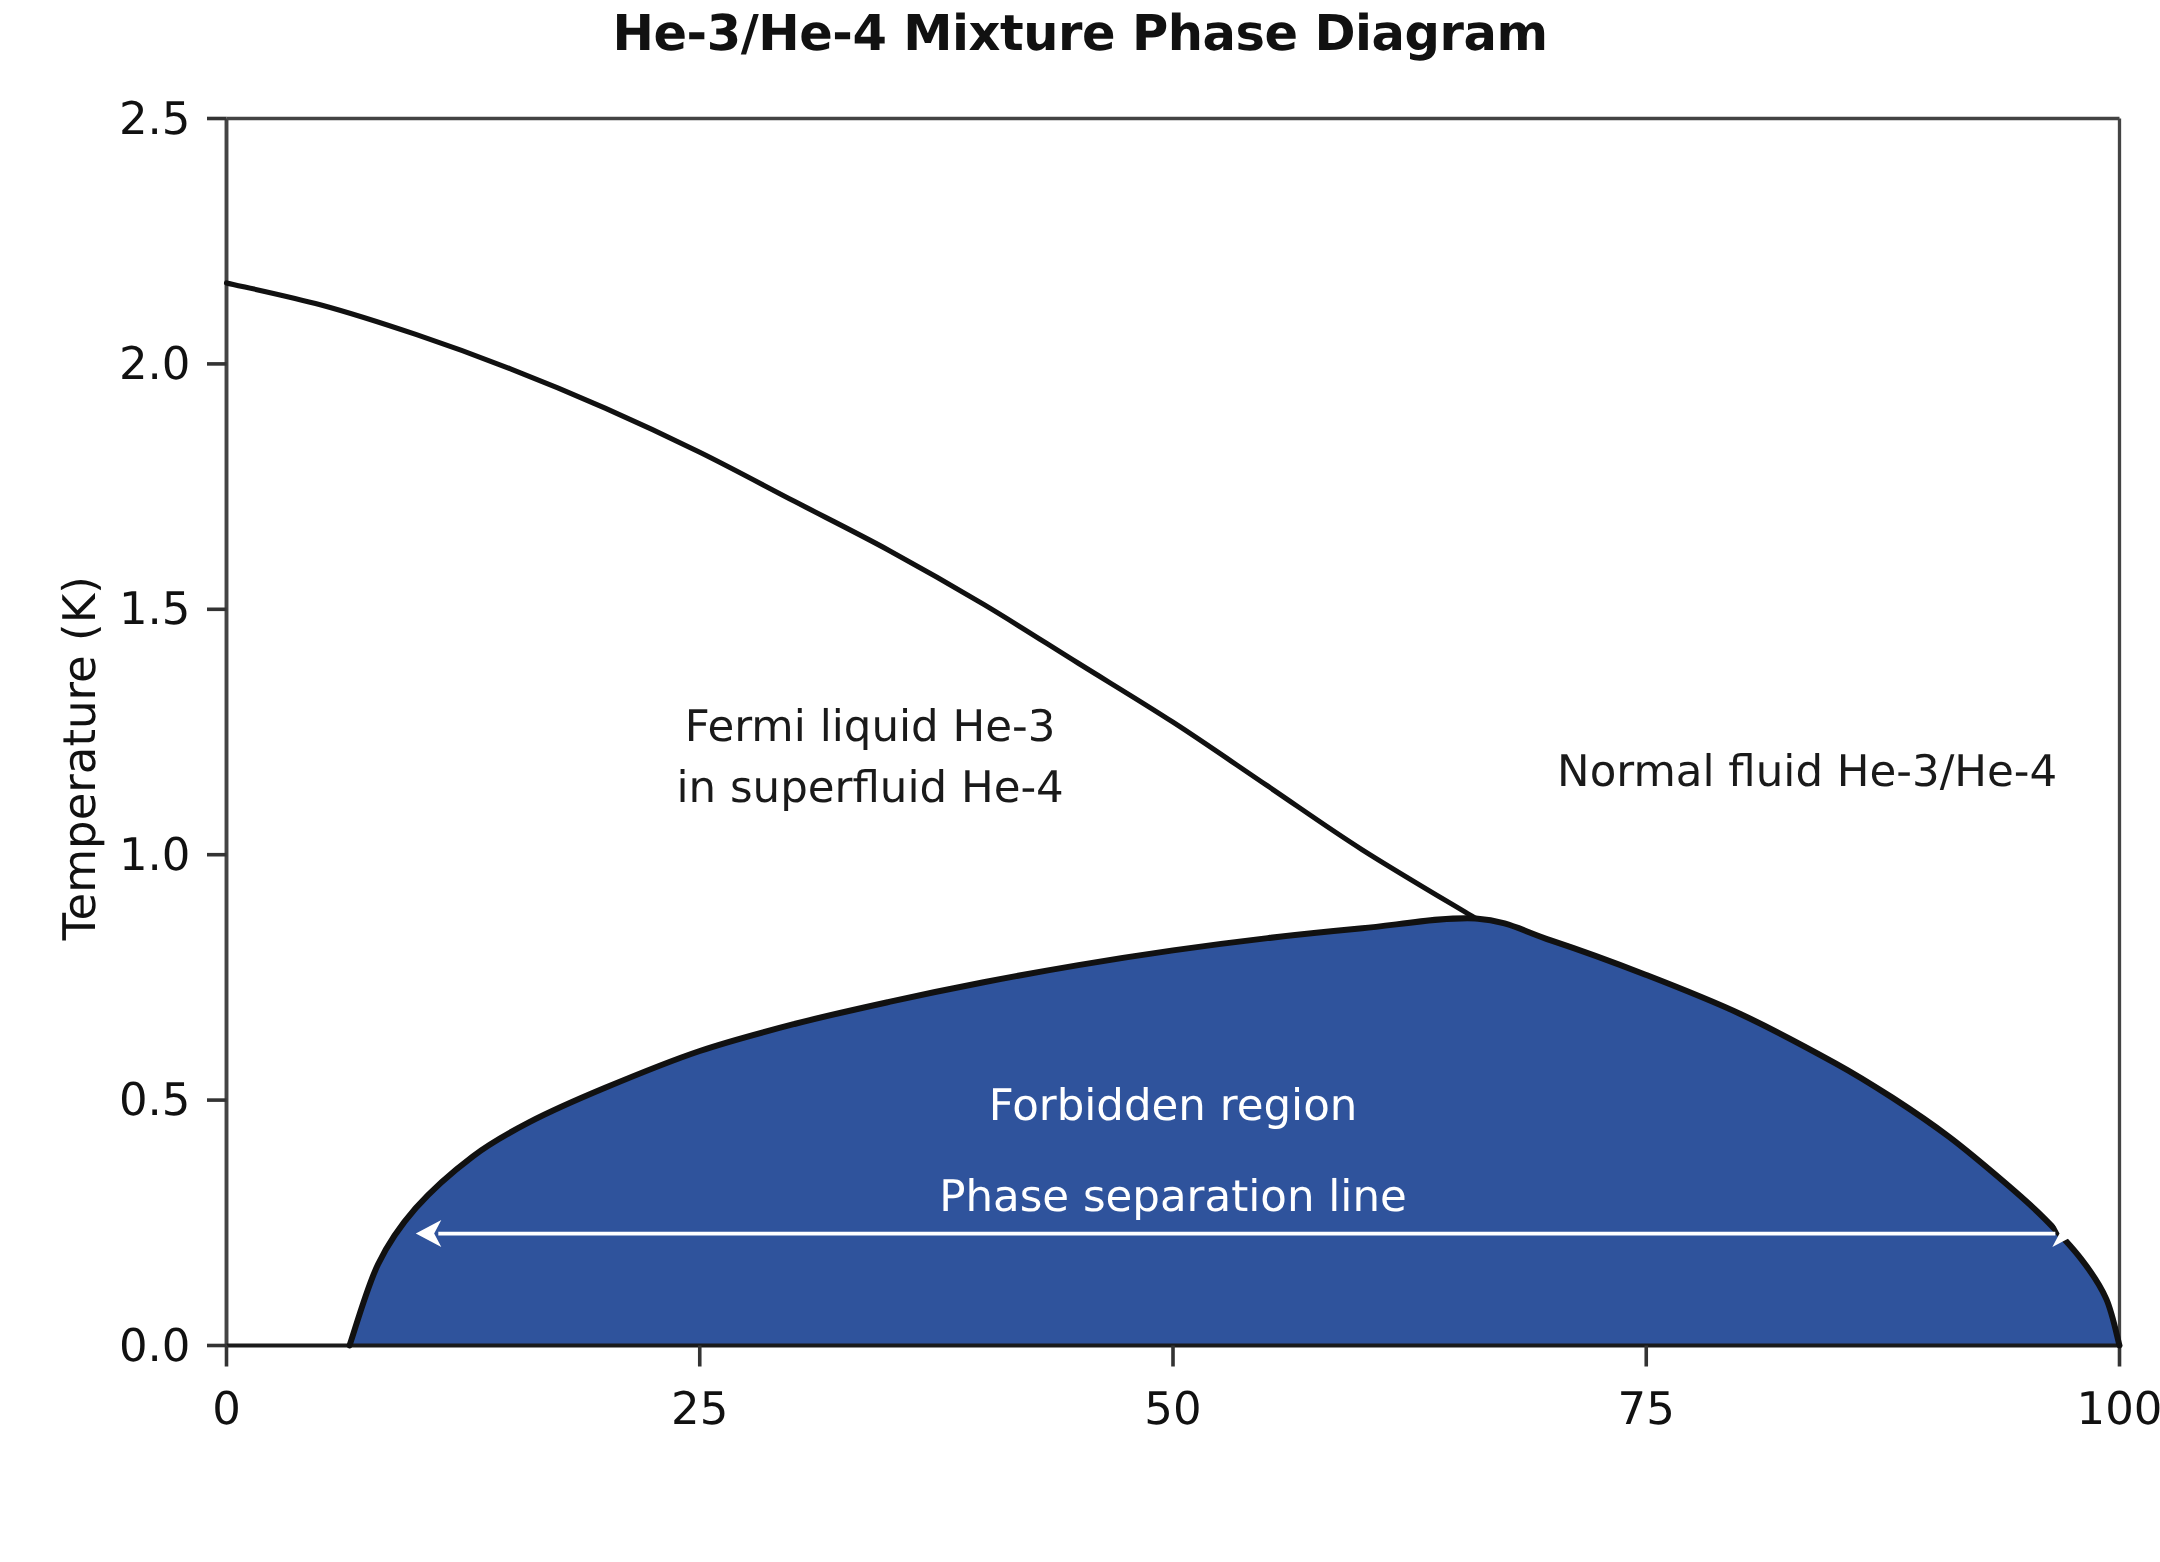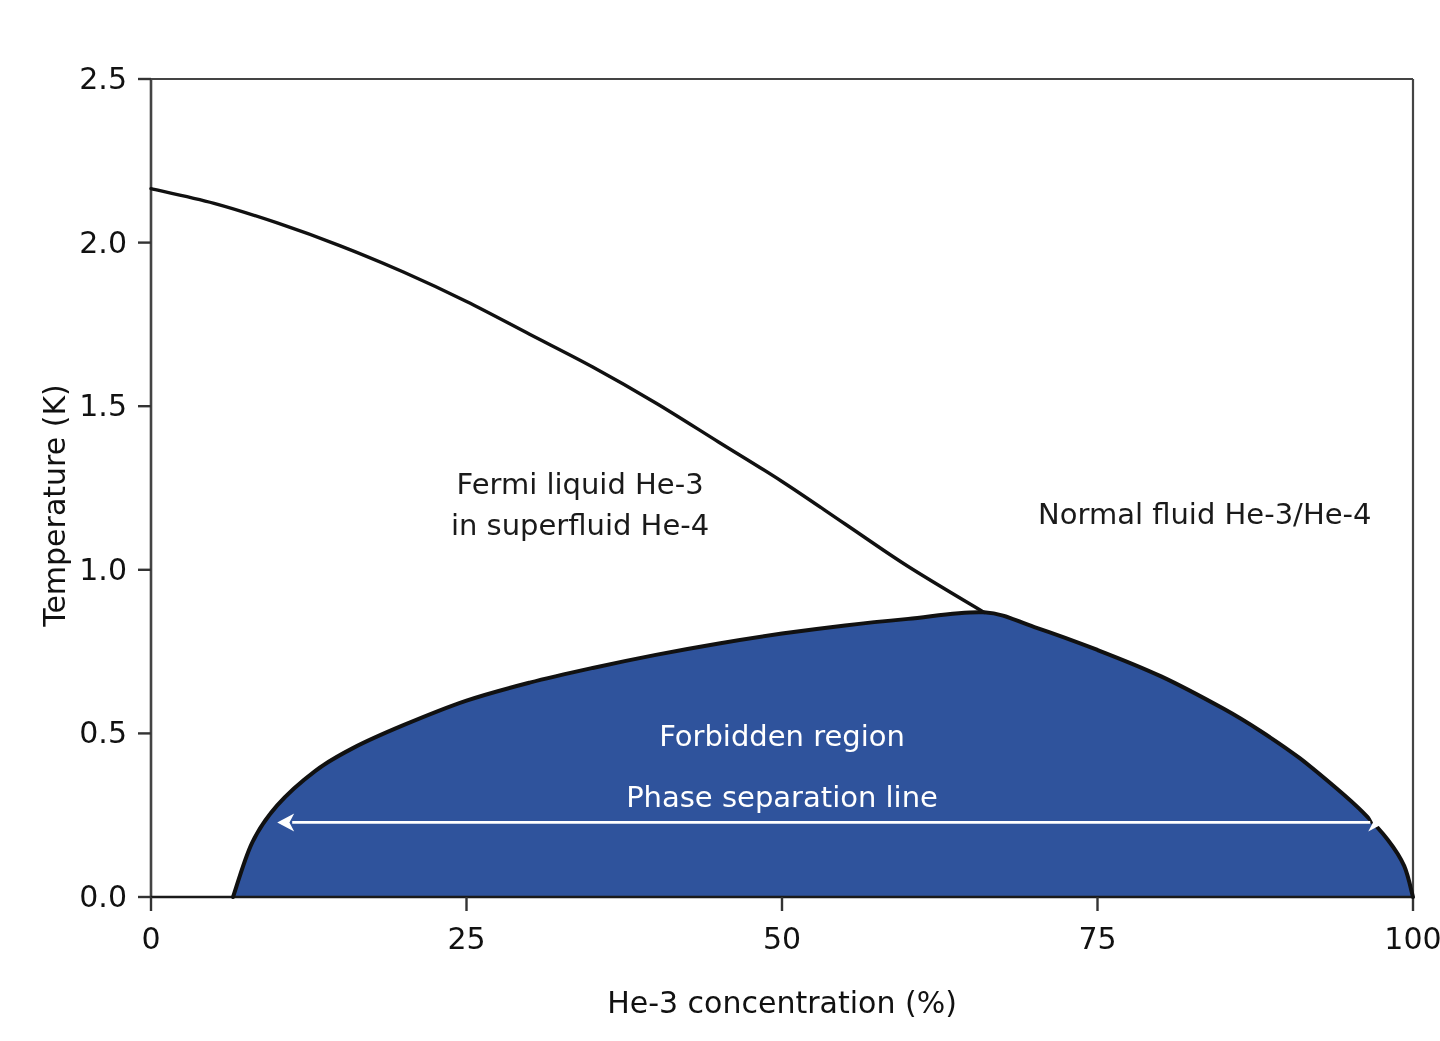--- a/index.html
+++ b/index.html
@@ -70,24 +70,24 @@
     font-family: "DejaVu Sans", "Liberation Sans", sans-serif;
     font-size: 29px;
     fill: #ffffff;
   }
 </style>
 </head>
 <body>
 
 <div id="figure">
 
+  <div id="chart-title">He-3/He-4 Mixture Phase Diagram</div>
 
   <div id="ylabel">Temperature (K)</div>
 
-  <div id="xlabel">He-3 concentration (%)</div>
 
   <svg id="plot" width="1440" height="1041">
     <g id="fill-layer">
         <path d="M 233.03 897.00 C 236.19 888.00, 244.60 858.28, 251.96 843.01 C 259.32 827.74, 266.68 817.38, 277.20 805.38 C 287.72 793.39, 302.44 780.57, 315.06 771.03 C 327.68 761.48, 338.20 755.76, 352.92 748.12 C 367.64 740.49, 384.47 733.13, 403.40 725.22 C 422.33 717.31, 445.47 707.77, 466.50 700.68 C 487.53 693.59, 508.57 688.14, 529.60 682.68 C 550.63 677.23, 571.67 672.60, 592.70 667.96 C 613.73 663.32, 634.77 658.96, 655.80 654.87 C 676.83 650.78, 697.87 646.96, 718.90 643.42 C 739.93 639.88, 760.97 636.60, 782.00 633.60 C 803.03 630.60, 824.07 627.88, 845.10 625.42 C 866.13 622.97, 885.06 621.06, 908.20 618.88 C 931.34 616.70, 962.89 610.97, 983.92 612.34 C 1004.95 613.70, 1015.47 620.79, 1034.40 627.06 C 1053.33 633.33, 1076.47 641.78, 1097.50 649.96 C 1118.53 658.14, 1139.57 666.32, 1160.60 676.14 C 1181.63 685.96, 1206.87 699.59, 1223.70 708.86 C 1240.53 718.13, 1248.94 723.58, 1261.56 731.76 C 1274.18 739.94, 1286.80 748.40, 1299.42 757.94 C 1312.04 767.48, 1326.76 780.03, 1337.28 789.02 C 1347.80 798.02, 1354.11 803.48, 1362.52 811.93 C 1370.93 820.38, 1380.82 830.74, 1387.76 839.74 C 1394.70 848.74, 1399.96 856.37, 1404.17 865.92 C 1408.37 875.46, 1411.53 891.82, 1413.00 897.00 L 1413.00 897.00 L 233.03 897.00 Z" fill="#2F539C" stroke="none"></path>
       </g>
     <g id="axes-layer">
         <line x1="151" y1="79" x2="1413" y2="79" stroke="#444444" stroke-width="2.2"></line>
         <line x1="1413" y1="79" x2="1413" y2="897" stroke="#444444" stroke-width="2.2"></line>
         <line x1="151" y1="79" x2="151" y2="897" stroke="#444444" stroke-width="2.6"></line>
         <line x1="151" y1="897" x2="1413" y2="897" stroke="#1a1a1a" stroke-width="2.6"></line>

